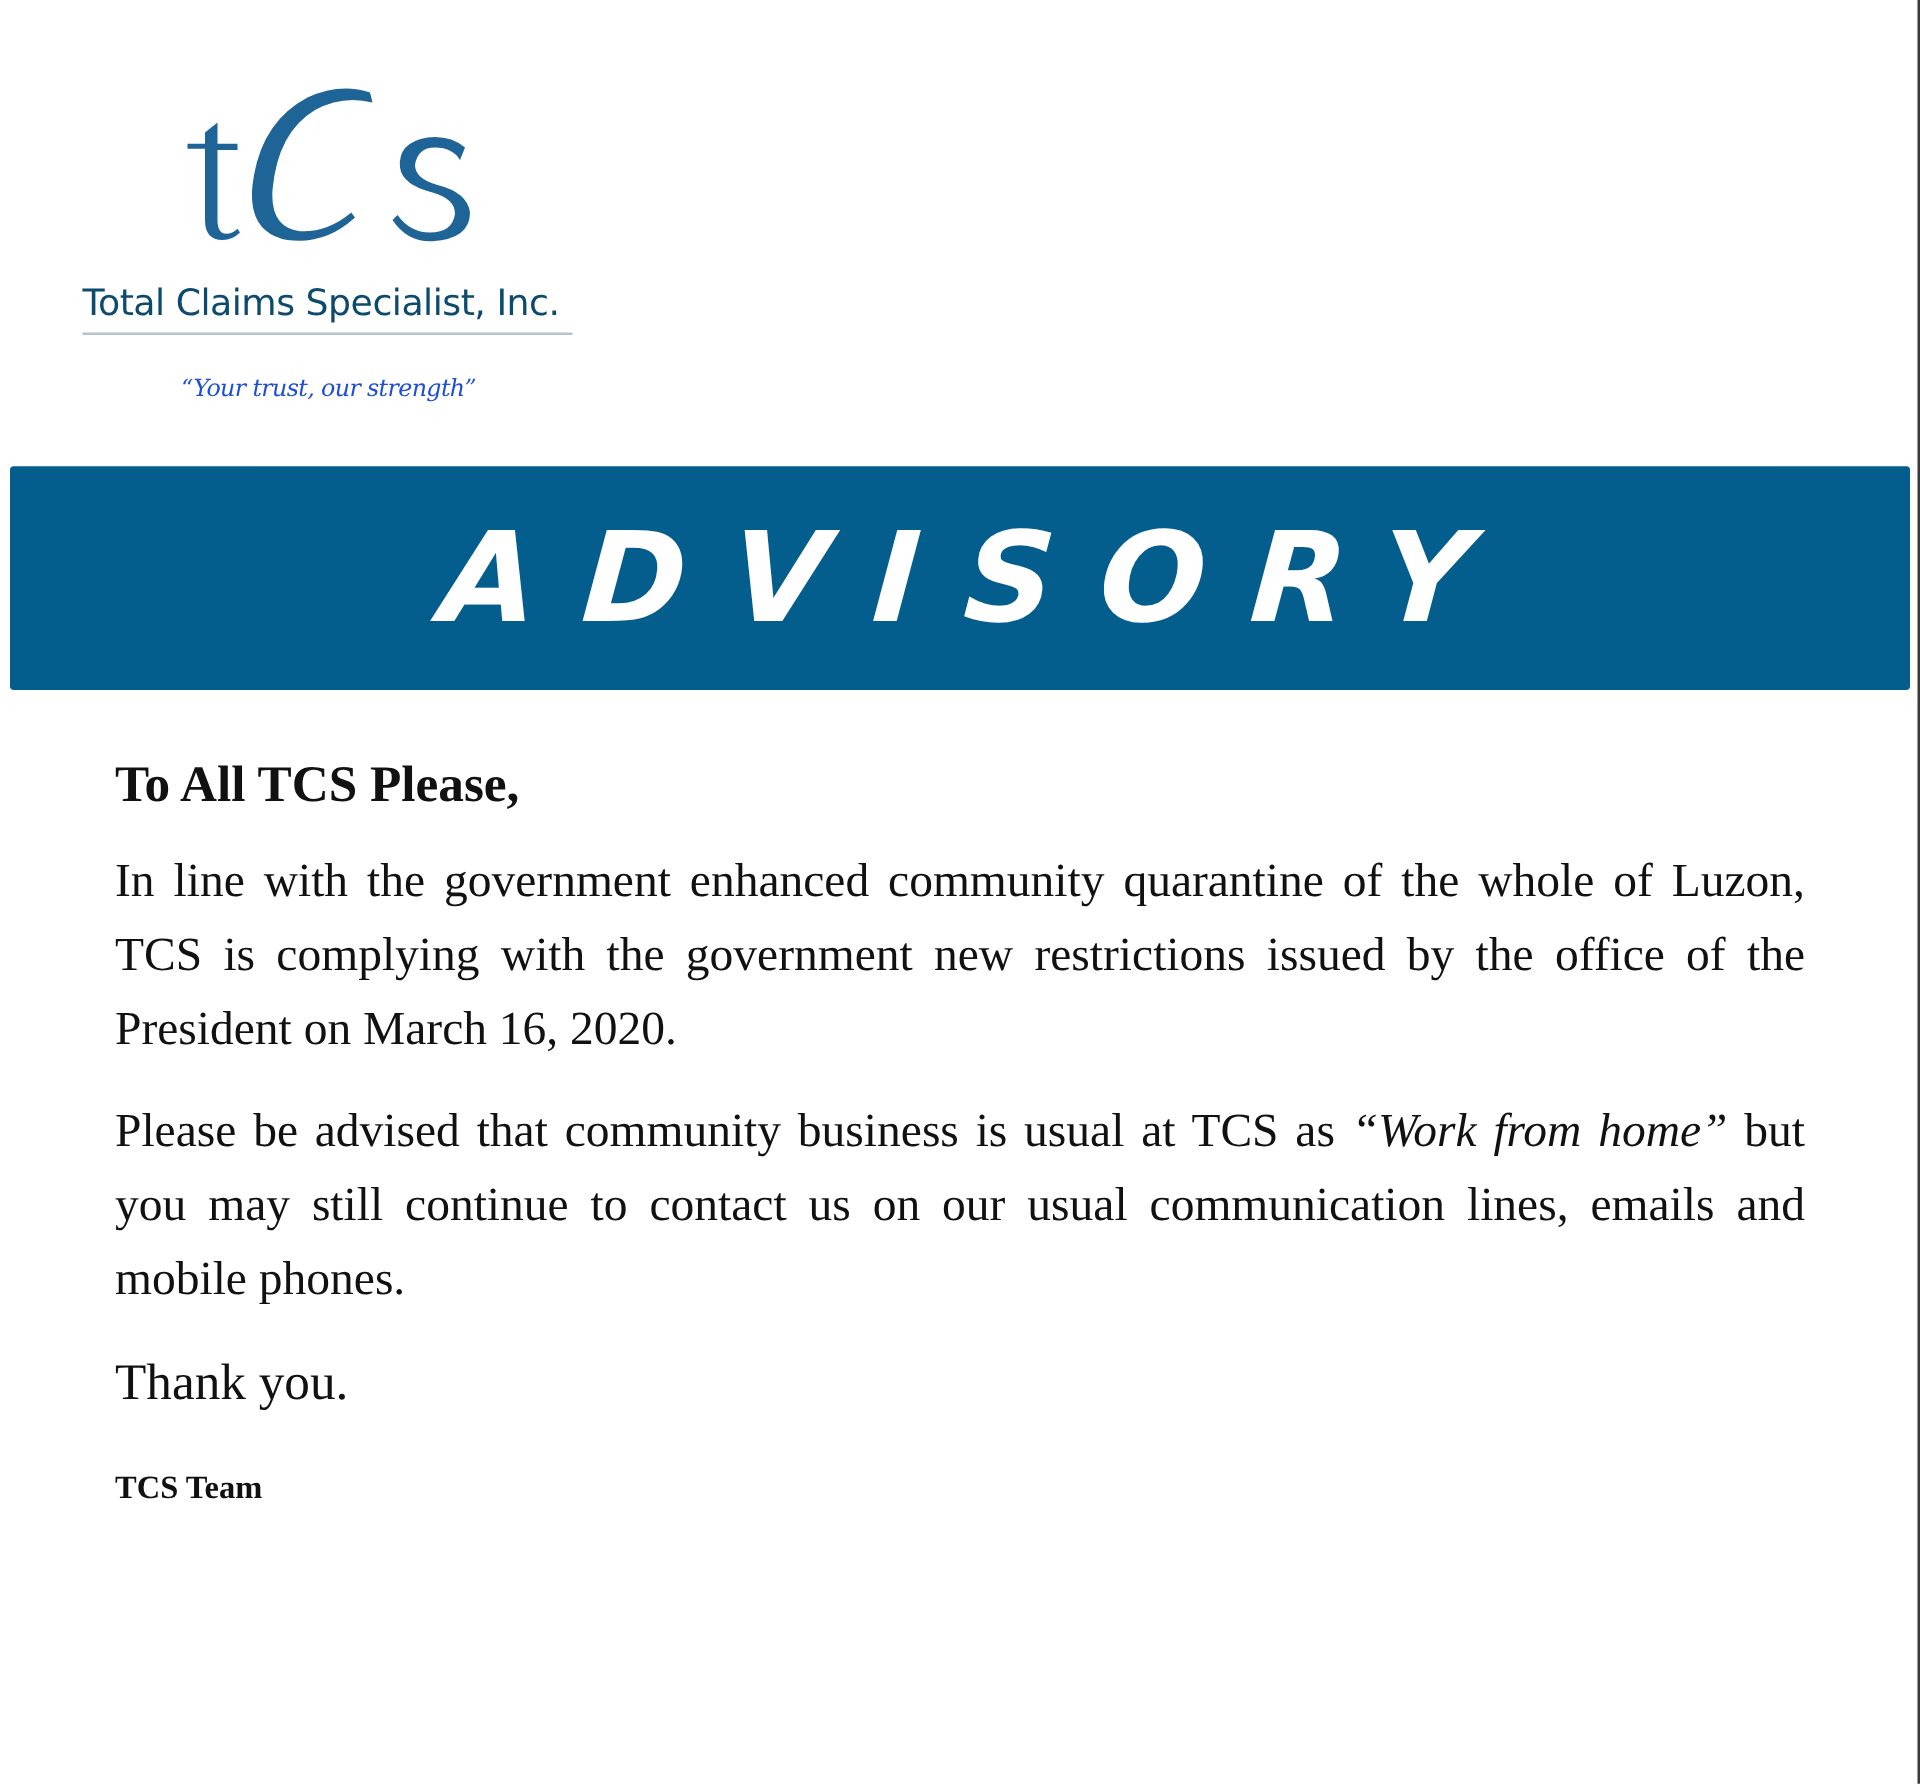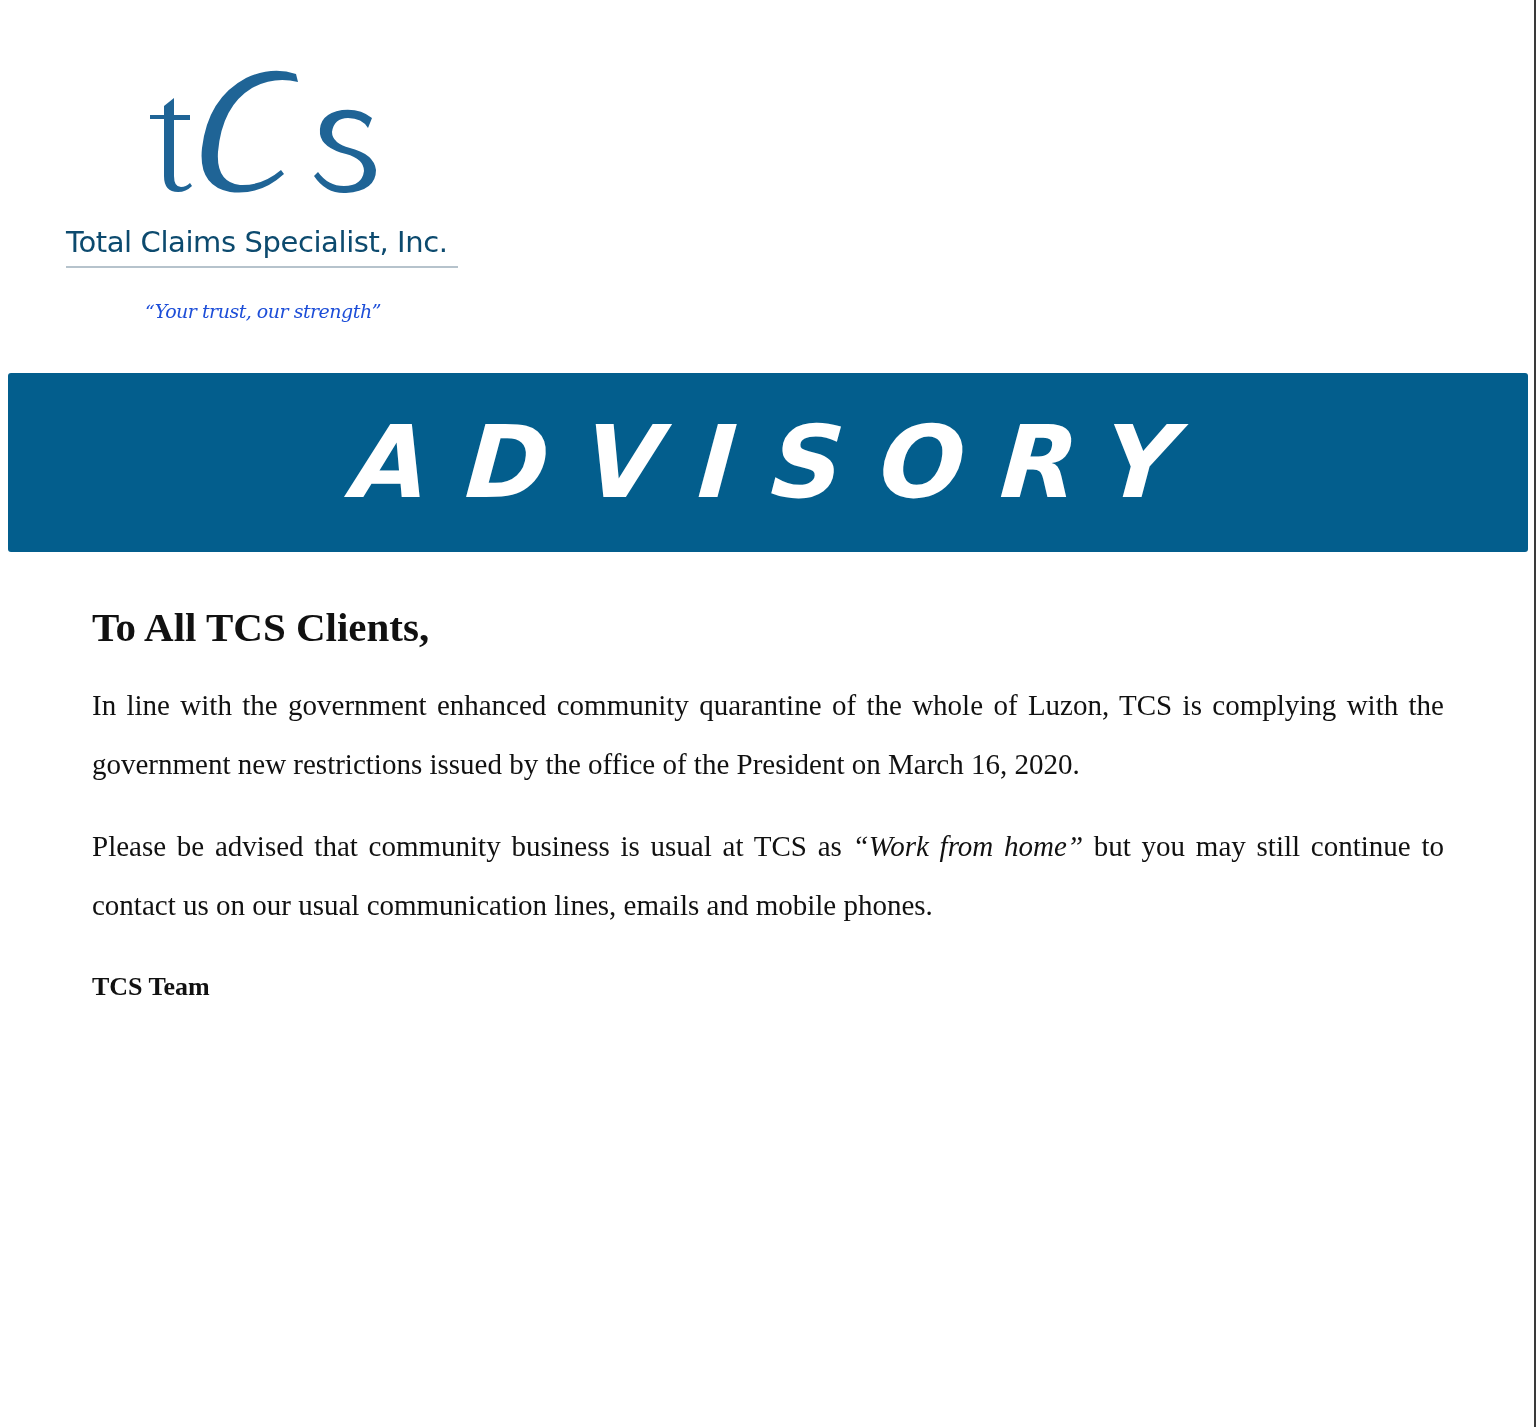--- a/index.html
+++ b/index.html
@@ -102,21 +102,21 @@
       color: #111111;
       font-family: "Liberation Serif", "DejaVu Serif", serif;
     }
     .salutation {
       font-weight: bold;
       font-size: 41px;
       line-height: 58px;
       margin: 0 0 20px 0;
     }
     .para {
-      font-size: 29px;
+      font-size: 38px;
       line-height: 59px;
       text-align: justify;
       margin: 0 0 23px 0;
     }
     .para em {
       font-style: italic;
     }
     .closing-line {
       font-size: 41px;
       line-height: 59px;
@@ -147,17 +147,18 @@
   <div class="company-name">Total Claims Specialist, Inc.</div>
   <div class="company-rule"></div>
   <div class="tagline">“Your trust, our strength”</div>
 </div>
 
 <div class="banner">
   <span class="banner-title">ADVISORY</span>
 </div>
 
 <div class="letter">
-  <p class="salutation">To All TCS Clients,</p>
+  <p class="salutation">To All TCS Please,</p>
   <p class="para">In line with the government enhanced community quarantine of the whole of Luzon, TCS is complying with the government new restrictions issued by the office of the President on March 16, 2020.</p>
   <p class="para"><span>Please be advised that community business is usual at TCS as </span><em>“Work from home”</em><span> but you may still continue to contact us on our usual communication lines, emails and mobile phones.</span></p>
+  <p class="closing-line">Thank you.</p>
   <p class="signature">TCS Team</p>
 </div>
 
 </body></html>

